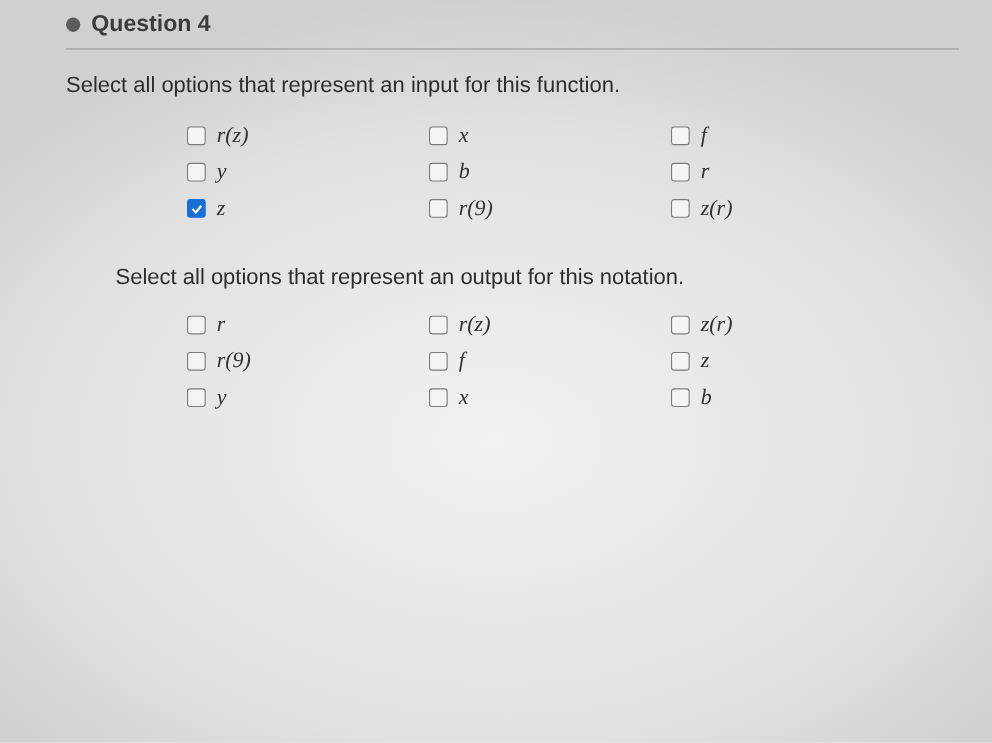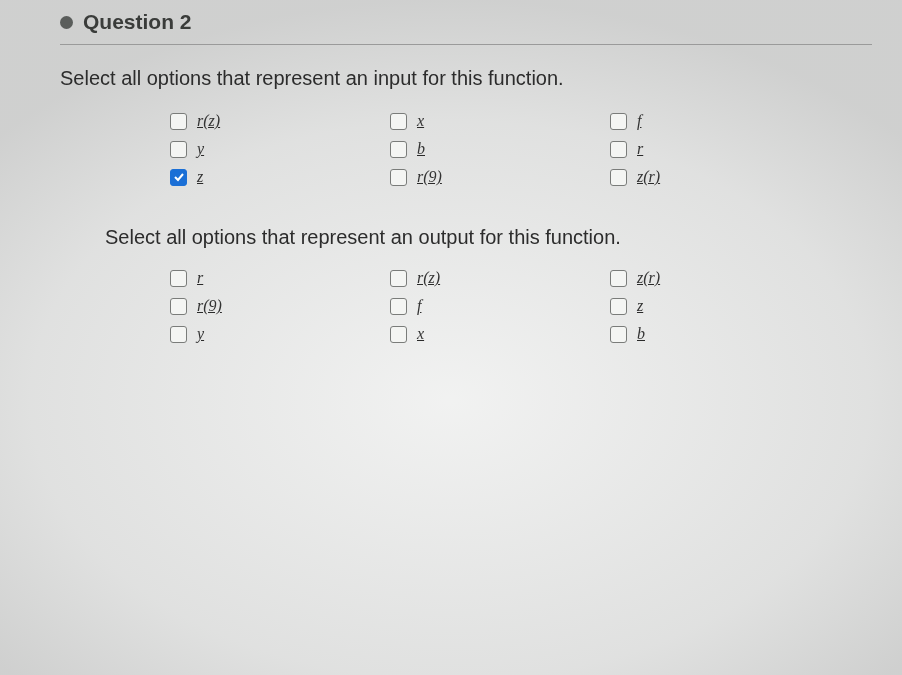--- a/index.html
+++ b/index.html
@@ -51,22 +51,21 @@
     margin: 0 0 22px 2px;
   }
   .math-i { font-style: italic; font-family: 'Times New Roman', serif; }
   .paren { font-family: 'Times New Roman', serif; font-size: 1.15em; position: relative; top: 1px;}
   .options-grid {
     display: grid;
     grid-template-columns: 160px 160px 160px;
     column-gap: 60px;
     row-gap: 10px;
     margin: 20px 0 40px 110px;
-    font-size: 16px;
-    text-decoration: underline;
+    font-size: 20px;
   }
   .opt {
     display: flex;
     align-items: center;
     gap: 10px;
   }
   .cb {
     width: 17px;
     height: 17px;
     border: 1.5px solid #7a7c7a;
@@ -94,21 +93,21 @@
     margin: 0 0 0 45px;
   }
 </style>
 </head>
 <body>
 
 <div class="wrap">
 
   <div class="qheader">
     <span class="bullet"></span>
-    <span class="qtitle">Question 2</span>
+    <span class="qtitle">Question 4</span>
   </div>
 
 
   <p class="prompt" style="margin-left:0;">Select all options that represent an input for this function.</p>
 
   <div class="options-grid">
     <div class="opt">
       <span class="cb"></span>
       <span class="opt-label">r(z)</span>
     </div>
@@ -145,21 +144,21 @@
     <div class="opt">
       <span class="cb"></span>
       <span class="opt-label">r(9)</span>
     </div>
     <div class="opt">
       <span class="cb"></span>
       <span class="opt-label">z(r)</span>
     </div>
   </div>
 
-  <p class="sub-prompt">Select all options that represent an output for this function.</p>
+  <p class="sub-prompt">Select all options that represent an output for this notation.</p>
 
   <div class="options-grid">
     <div class="opt">
       <span class="cb"></span>
       <span class="opt-label">r</span>
     </div>
     <div class="opt">
       <span class="cb"></span>
       <span class="opt-label">r(z)</span>
     </div>

